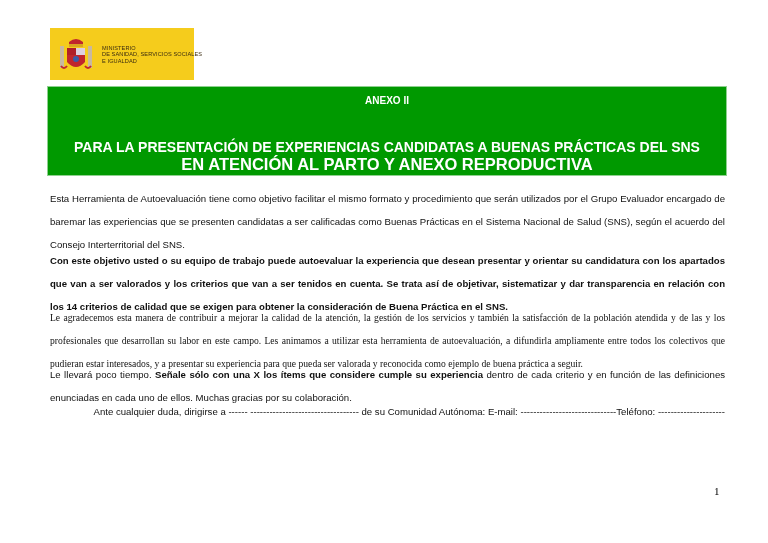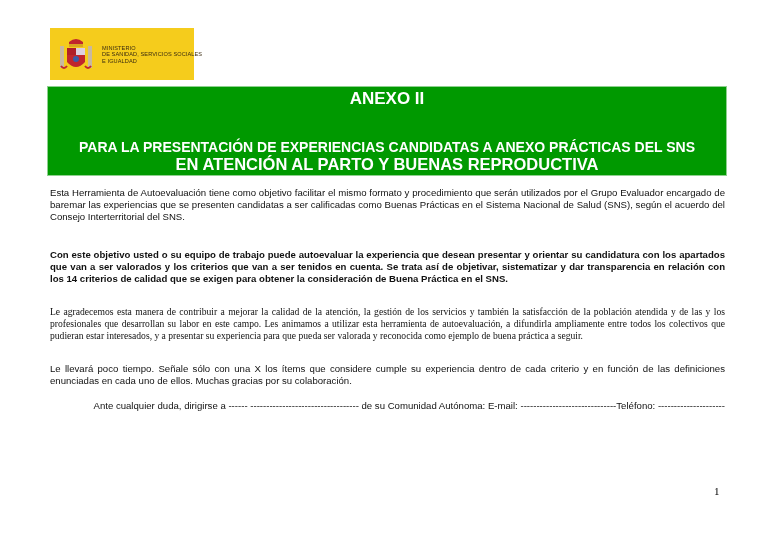--- a/index.html
+++ b/index.html
@@ -14,36 +14,36 @@
       position: absolute; left: 52px; top: 17px;
       font-family: "Liberation Sans", sans-serif; font-size: 5.6px; line-height: 6.4px;
       color: #3a2c10; letter-spacing: 0.1px; white-space: pre;
     }
 
     .title-box {
       position: absolute; left: 47px; top: 86px; width: 680px; height: 90px;
       background: #009900; border: 1px solid #8fd08f; box-sizing: border-box;
       color: #ffffff; text-align: center; font-weight: bold;
     }
-    .t-anexo { position: absolute; left: 0; right: 0; top: 2px; font-size: 17px; }
+    .t-anexo { position: absolute; left: 0; right: 0; top: 8px; font-size: 10px; }
     .t-herr { position: absolute; left: 0; right: 0; top: 35px; font-size: 15.5px; }
     .t-para { position: absolute; left: 0; right: 0; top: 52px; font-size: 14px; }
     .t-en { position: absolute; left: 0; right: 0; top: 68px; font-size: 16.5px; }
 
     .body-text {
       position: absolute; left: 50px; width: 675px;
-      font-family: "Liberation Sans", sans-serif; font-size: 9.6px; line-height: 12px;
+      font-family: "Liberation Sans", sans-serif; font-size: 9.6px; line-height: 23px;
       text-align: justify; color: #111;
     }
     .p1 { top: 187px; }
     .p2 { top: 249px; font-weight: bold; }
     .p3 { top: 306px; font-family: Liberation Serif, serif; }
     .p4 { top: 363px; }
     .p5 { top: 400px; text-align: right; }
-    .bold { font-weight: normal; }
+    .bold { font-weight: bold; }
 
     .page-number {
       position: absolute; left: 714px; top: 485px;
       font-family: "Liberation Serif", serif; font-size: 11px; color: #000;
     }
   </style>
 </head>
 <body>
 
 <div class="logo-box">
@@ -59,22 +59,22 @@
     <rect x="8" y="12" width="9" height="7" fill="#b01e28"></rect>
     <circle cx="17" cy="23" r="3" fill="#3a5ba8"></circle>
   </svg>
   <div class="ministry-text"><span>MINISTERIO</span>
 <span>DE SANIDAD, SERVICIOS SOCIALES</span>
 <span>E IGUALDAD</span></div>
 </div>
 
 <div class="title-box">
   <div class="t-anexo">ANEXO II</div>
-  <div class="t-para">PARA LA PRESENTACIÓN DE EXPERIENCIAS CANDIDATAS A ANEXO PRÁCTICAS DEL SNS</div>
-  <div class="t-en">EN ATENCIÓN AL PARTO Y BUENAS REPRODUCTIVA</div>
+  <div class="t-para">PARA LA PRESENTACIÓN DE EXPERIENCIAS CANDIDATAS A BUENAS PRÁCTICAS DEL SNS</div>
+  <div class="t-en">EN ATENCIÓN AL PARTO Y ANEXO REPRODUCTIVA</div>
 </div>
 
 <p class="body-text p1" style="margin:0">Esta Herramienta de Autoevaluación tiene como objetivo facilitar el mismo formato y procedimiento que serán utilizados por el Grupo Evaluador encargado de baremar las experiencias que se presenten candidatas a ser calificadas como Buenas Prácticas en el Sistema Nacional de Salud (SNS), según el acuerdo del Consejo Interterritorial del SNS.</p>
 <p class="body-text p2" style="margin:0">Con este objetivo usted o su equipo de trabajo puede autoevaluar la experiencia que desean presentar y orientar su candidatura con los apartados que van a ser valorados y los criterios que van a ser tenidos en cuenta. Se trata así de objetivar, sistematizar y dar transparencia en relación con los 14 criterios de calidad que se exigen para obtener la consideración de Buena Práctica en el SNS.</p>
 <p class="body-text p3" style="margin:0">Le agradecemos esta manera de contribuir a mejorar la calidad de la atención, la gestión de los servicios y también la satisfacción de la población atendida y de las y los profesionales que desarrollan su labor en este campo. Les animamos a utilizar esta herramienta de autoevaluación, a difundirla ampliamente entre todos los colectivos que pudieran estar interesados, y a presentar su experiencia para que pueda ser valorada y reconocida como ejemplo de buena práctica a seguir.</p>
 <p class="body-text p4" style="margin:0"><span>Le llevará poco tiempo. </span><span class="bold">Señale sólo con una X los ítems que considere cumple su experiencia</span><span> dentro de cada criterio y en función de las definiciones enunciadas en cada uno de ellos. Muchas gracias por su colaboración.</span></p>
 <p class="body-text p5" style="margin:0">Ante cualquier duda, dirigirse a ------ ---------------------------------- de su Comunidad Autónoma: E-mail: ------------------------------Teléfono: ---------------------</p>
 
 <div class="page-number">1</div>
 

